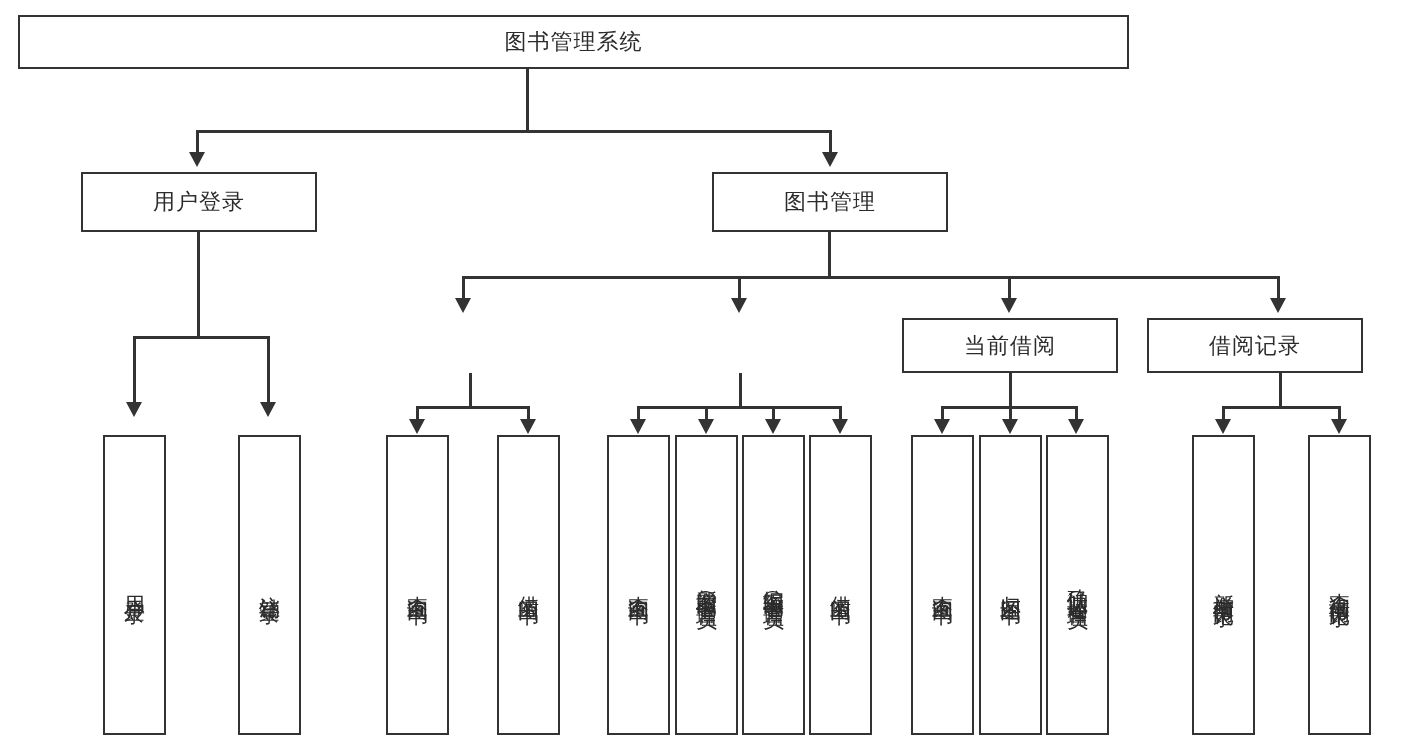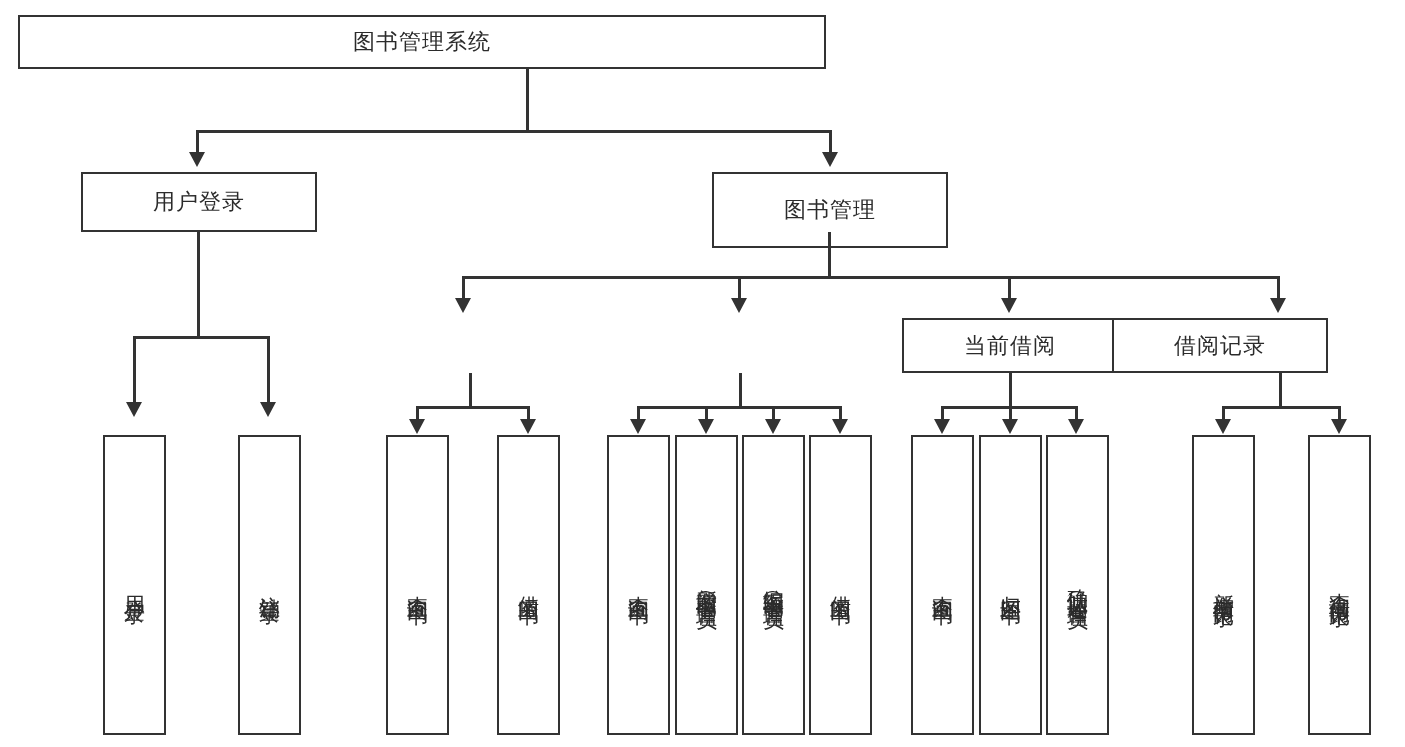--- a/index.html
+++ b/index.html
@@ -65,35 +65,35 @@
     color: #b9b9b9;
     white-space: nowrap;
     font-family: "DejaVu Sans", "Liberation Sans", sans-serif;
   }
 </style>
 </head>
 <body>
 
 <div id="canvas">
 
-  <div class="node horiz" style="left:18px; top:15px; width:808px; height:54px;">
+  <div class="node horiz" style="left:18px; top:15px; width:1111px; height:54px;">
     <span>图书管理系统</span>
   </div>
 
   <div class="edge v" style="left:526px; top:69px; width:3px; height:63px;"></div>
   <div class="edge h" style="left:196px; top:130px; width:636px; height:3px;"></div>
   <div class="edge v" style="left:196px; top:130px; width:3px; height:28px;"></div>
   <div class="arrow" style="left:189px; top:152px;"></div>
   <div class="edge v" style="left:829px; top:130px; width:3px; height:28px;"></div>
   <div class="arrow" style="left:822px; top:152px;"></div>
 
   <div class="node horiz" style="left:81px; top:172px; width:236px; height:60px;">
     <span>用户登录</span>
   </div>
-  <div class="node horiz" style="left:712px; top:172px; width:236px; height:76px;">
+  <div class="node horiz" style="left:712px; top:172px; width:236px; height:60px;">
     <span>图书管理</span>
   </div>
 
   <div class="edge v" style="left:197px; top:232px; width:3px; height:106px;"></div>
   <div class="edge h" style="left:133px; top:336px; width:137px; height:3px;"></div>
   <div class="edge v" style="left:133px; top:336px; width:3px; height:70px;"></div>
   <div class="arrow" style="left:126px; top:402px;"></div>
   <div class="edge v" style="left:267px; top:336px; width:3px; height:70px;"></div>
   <div class="arrow" style="left:260px; top:402px;"></div>
 
@@ -104,21 +104,21 @@
   <div class="edge v" style="left:738px; top:276px; width:3px; height:28px;"></div>
   <div class="arrow" style="left:731px; top:298px;"></div>
   <div class="edge v" style="left:1008px; top:276px; width:3px; height:28px;"></div>
   <div class="arrow" style="left:1001px; top:298px;"></div>
   <div class="edge v" style="left:1277px; top:276px; width:3px; height:28px;"></div>
   <div class="arrow" style="left:1270px; top:298px;"></div>
 
   <div class="node horiz" style="left:902px; top:318px; width:216px; height:55px;">
     <span>当前借阅</span>
   </div>
-  <div class="node horiz" style="left:1112px; top:318px; width:216px; height:55px;">
+  <div class="node horiz" style="left:1147px; top:318px; width:216px; height:55px;">
     <span>借阅记录</span>
   </div>
 
   <div class="edge v" style="left:469px; top:373px; width:3px; height:35px;"></div>
   <div class="edge h" style="left:416px; top:406px; width:114px; height:3px;"></div>
   <div class="edge v" style="left:416px; top:406px; width:3px; height:16px;"></div>
   <div class="arrow" style="left:409px; top:419px;"></div>
   <div class="edge v" style="left:527px; top:406px; width:3px; height:16px;"></div>
   <div class="arrow" style="left:520px; top:419px;"></div>
 

